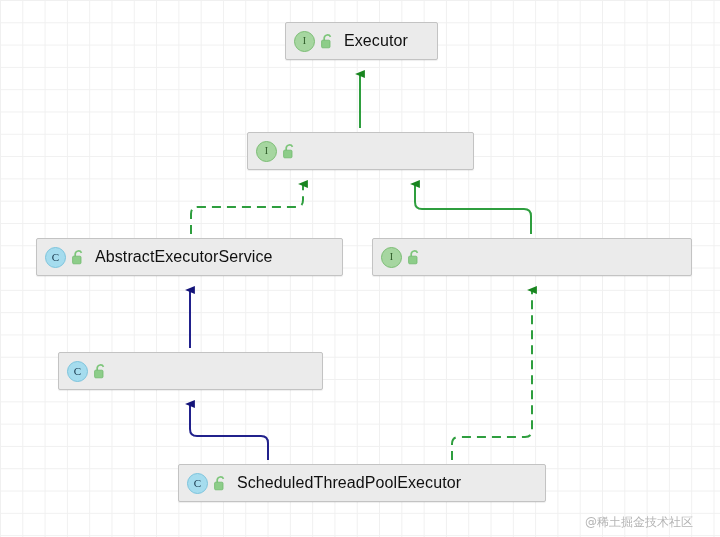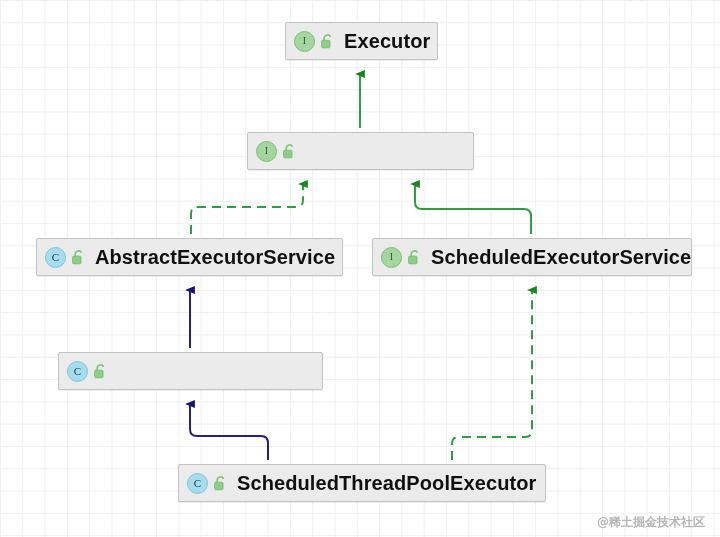--- a/index.html
+++ b/index.html
@@ -39,25 +39,24 @@
     height: 38px;
     box-shadow: 0 1px 1px rgba(0,0,0,0.07);
   }
   .node .badges {
     display: flex;
     align-items: center;
     flex: 0 0 auto;
     margin-right: 9px;
   }
   .node .label {
-    font-size: 20px;
+    font-size: 16px;
     color: #101010;
     white-space: nowrap;
     letter-spacing: 0.1px;
-    font-weight: bold;
   }
   
   .ico-iface {
     width: 19px;
     height: 19px;
     border-radius: 50%;
     background: #a6d6a0;
     border: 1px solid #7bbd74;
     color: #2c5a27;
     font-size: 10px;
@@ -83,27 +82,26 @@
     line-height: 1;
   }
   .ico-lock {
     width: 15px;
     height: 17px;
     margin-left: 5px;
     display: inline-block;
   }
   #watermark {
     position: absolute;
-    right: 15px;
+    right: 27px;
     bottom: 6px;
     font-size: 12px;
     color: #b4b4b4;
     font-family: "DejaVu Sans", sans-serif;
     white-space: nowrap;
-    font-weight: bold;
   }
 </style>
 </head>
 <body>
 
 <div id="canvas">
 
   <svg id="edges" viewBox="0 0 720 537">
     <defs>
       <marker id="arrow-green" markerWidth="11" markerHeight="11" refX="4.6" refY="5.5" orient="auto" markerUnits="userSpaceOnUse">
@@ -168,21 +166,20 @@
   <div class="node" style="left:372px; top:238px; width:320px;">
     <span class="badges">
       <span class="ico-iface">I</span>
       <span class="ico-lock">
         <svg viewBox="0 0 15 17" width="15" height="17">
           <path d="M4.2,7.4 V4.9 a3.3,3.3 0 0 1 6.3,-1.0" fill="none" stroke="#7dc67a" stroke-width="1.7"></path>
           <rect x="1.6" y="7.2" width="8.4" height="7.6" rx="1.1" fill="#8dcd89" stroke="#6fb96c" stroke-width="0.8"></rect>
         </svg>
       </span>
     </span>
-    <span class="label">ScheduledExecutorService</span>
   </div>
 
   <div class="node" style="left:58px; top:352px; width:265px;">
     <span class="badges">
       <span class="ico-class">C</span>
       <span class="ico-lock">
         <svg viewBox="0 0 15 17" width="15" height="17">
           <path d="M4.2,7.4 V4.9 a3.3,3.3 0 0 1 6.3,-1.0" fill="none" stroke="#7dc67a" stroke-width="1.7"></path>
           <rect x="1.6" y="7.2" width="8.4" height="7.6" rx="1.1" fill="#8dcd89" stroke="#6fb96c" stroke-width="0.8"></rect>
         </svg>

